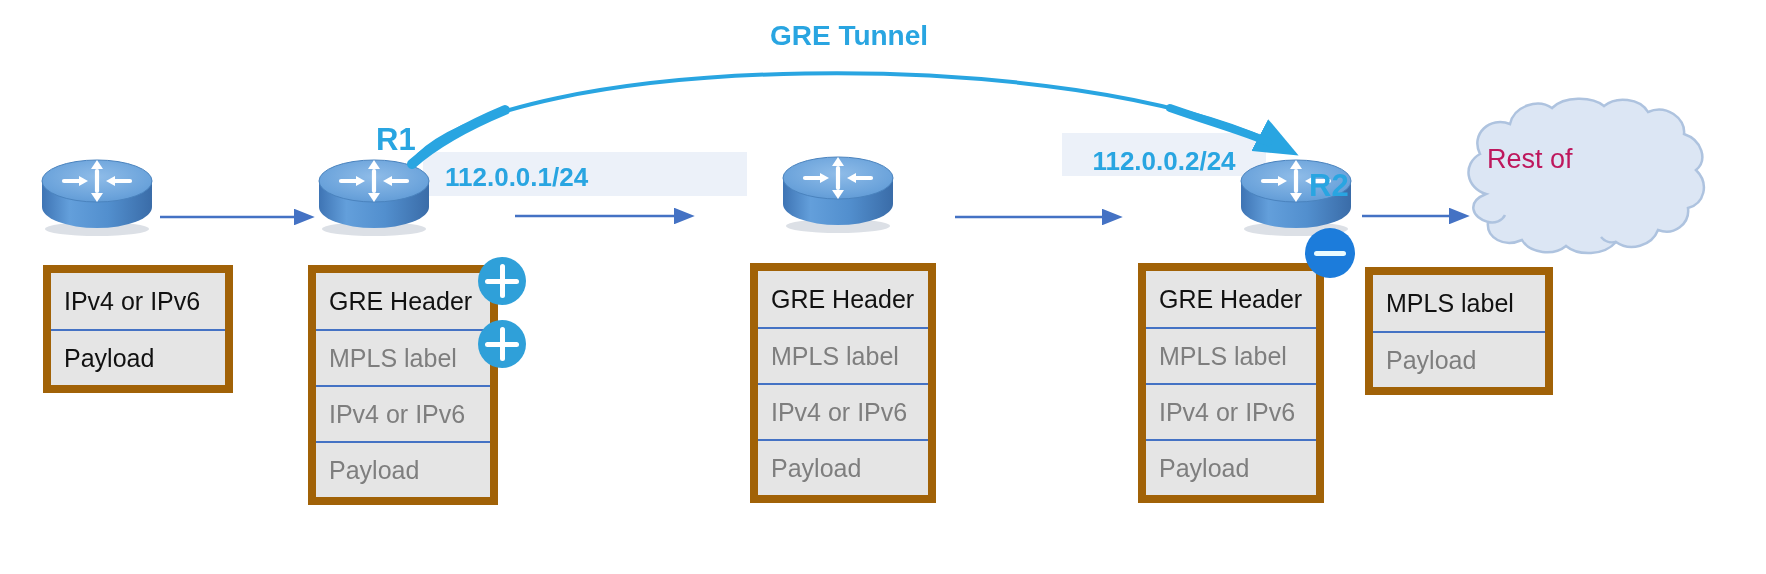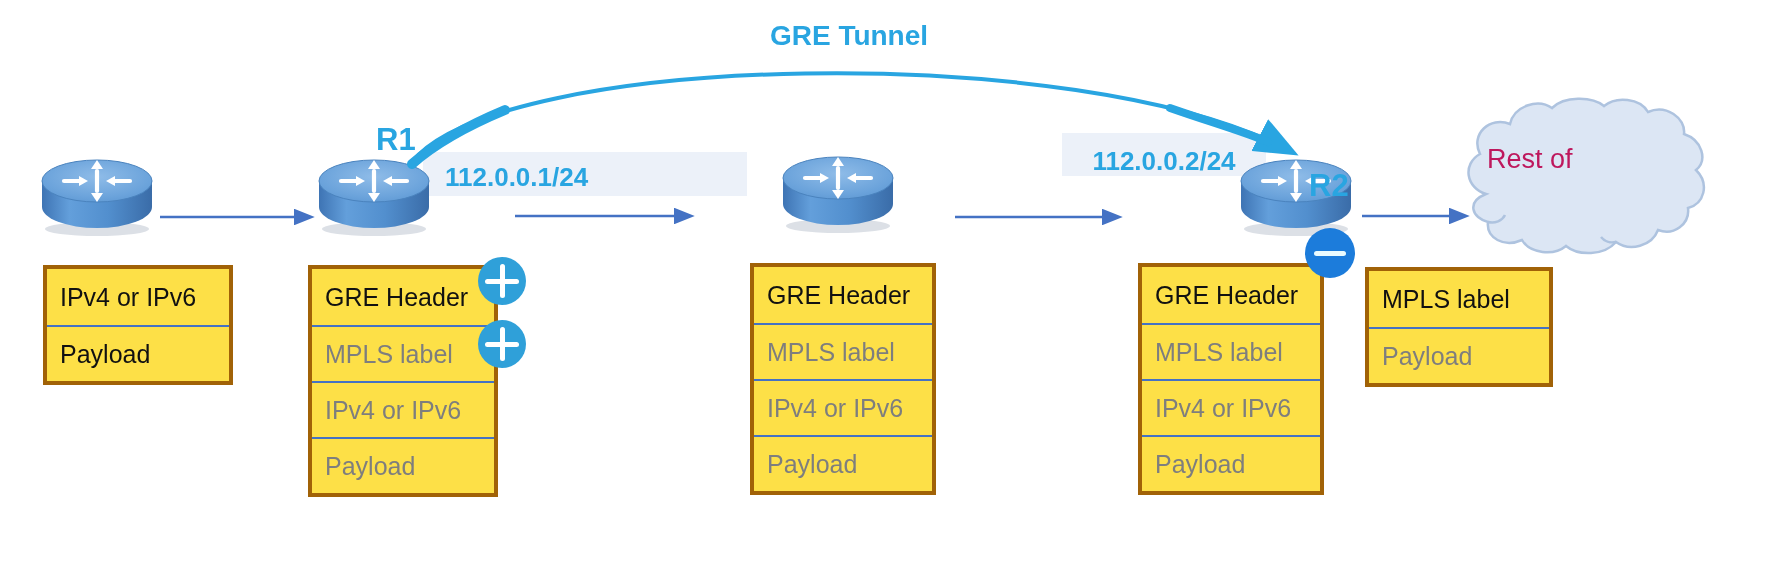--- a/index.html
+++ b/index.html
@@ -14,21 +14,21 @@
   .diagram-title{position:absolute;left:699px;top:20px;width:300px;text-align:center;
     color:#29A5E1;font-weight:700;font-size:28px;}
 
   .router-label{position:absolute;color:#29A5E1;font-weight:700;font-size:31px;}
   .r1-label{left:356px;top:122px;margin-left:20px;}
   .r2-label{left:1309px;top:128px;margin-top:40px;}
 
   .cloud-text{position:absolute;left:1487px;top:141px;width:210px;
     color:#be185d;font-size:27px;line-height:37px;}
 
-  .stack{position:absolute;background:#fde047;border:4px solid #a16207;box-sizing:border-box;}
+  .stack{position:absolute;background:#e5e5e5;border:8px solid #a16207;box-sizing:border-box;}
   .stack .row{height:56px;display:flex;align-items:center;padding-left:13px;
     font-size:25px;color:#111111;box-sizing:border-box;}
   .stack .row + .row{border-top:2px solid #4472C4;text-align:right;}
   .stack .row.muted{color:#7E7E7E;}
 
   .badge{position:absolute;border-radius:50%;}
   .badge .h,.badge .v{position:absolute;background:#ffffff;border-radius:3px;}
   .badge.plus{width:48px;height:48px;background:#2FA0D9;}
   .badge.plus .h{width:34px;height:5px;left:7px;top:21.5px;}
   .badge.plus .v{width:5px;height:34px;left:21.5px;top:7px;}

